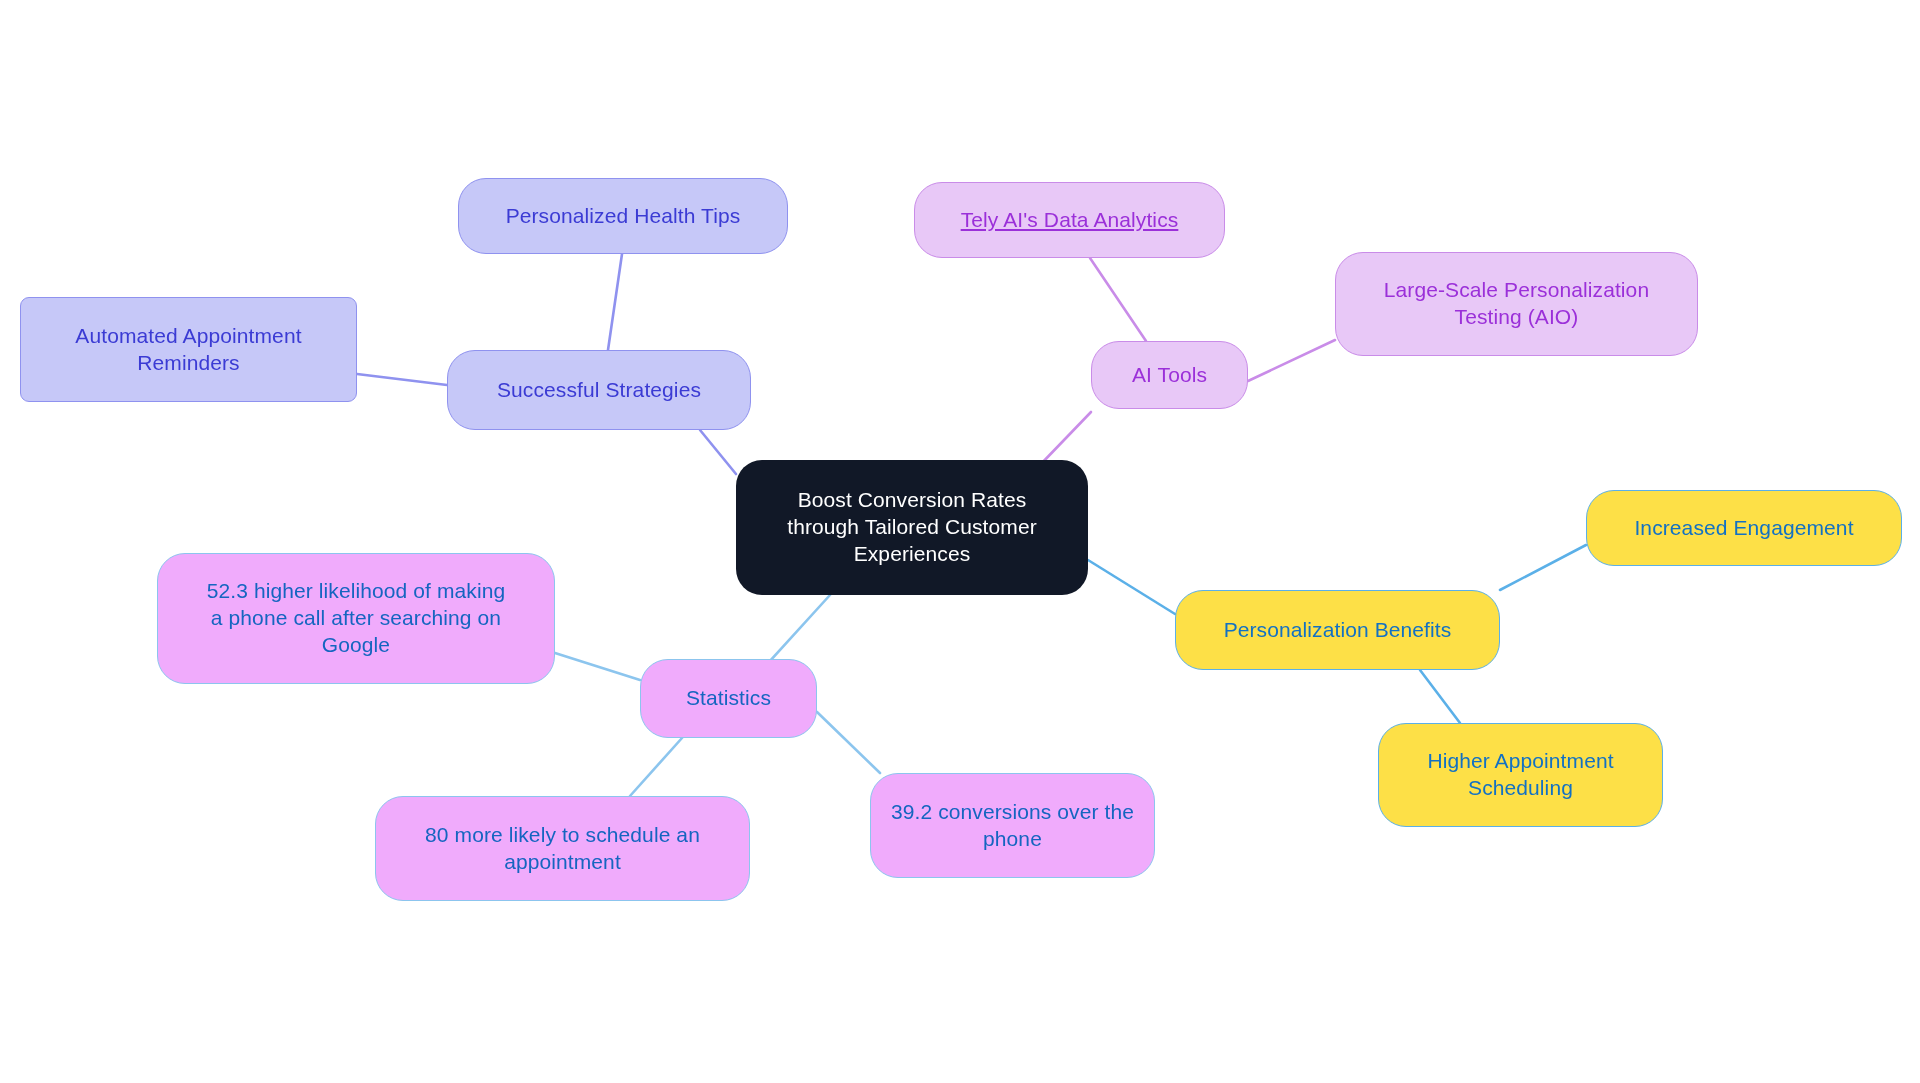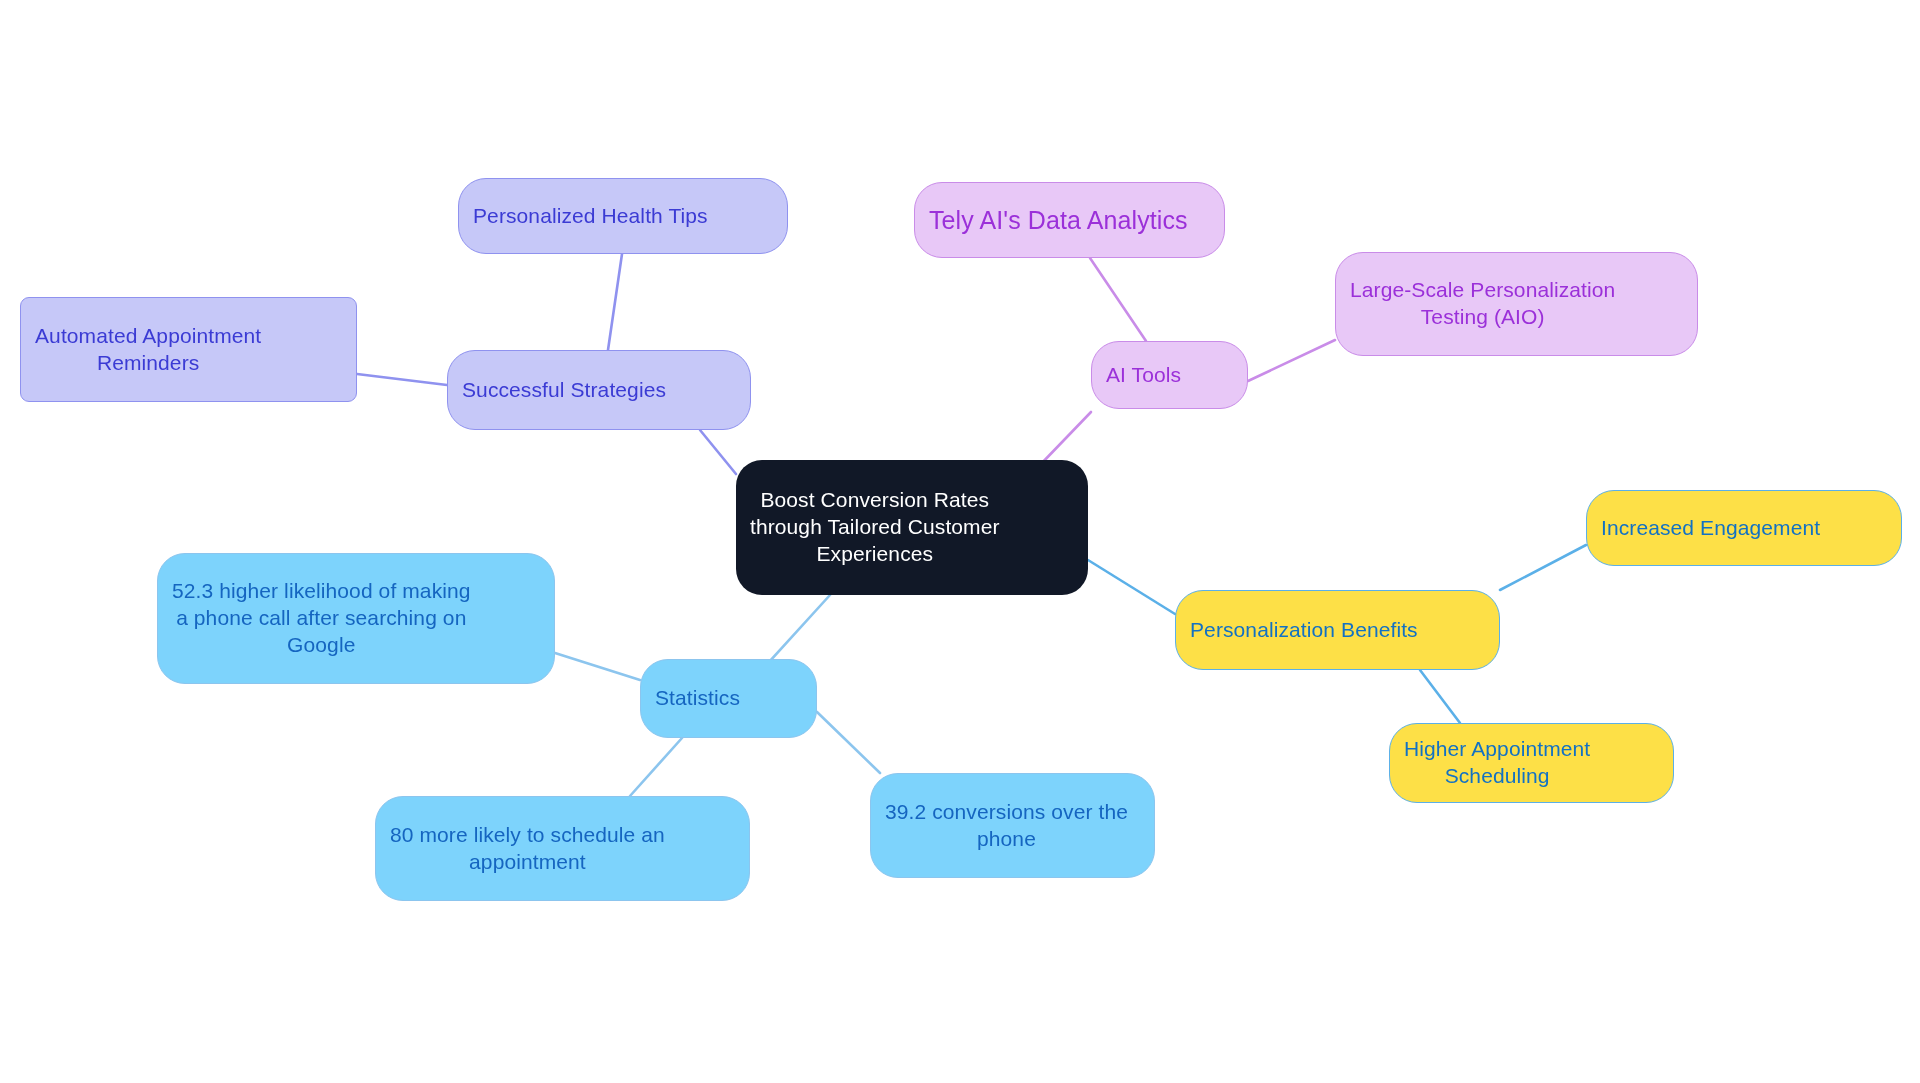--- a/index.html
+++ b/index.html
@@ -23,20 +23,21 @@
     top: 0;
     width: 1920px;
     height: 1083px;
     pointer-events: none;
   }
   .node {
     position: absolute;
     box-sizing: border-box;
     display: flex;
     align-items: center;
+    justify-content: center;
     text-align: center;
     border-radius: 28px;
     border-width: 1.5px;
     border-style: solid;
     line-height: 1.28;
     padding: 6px 14px;
     white-space: pre-line;
     letter-spacing: 0.1px;
   }
   .node-root {
@@ -55,21 +56,21 @@
     background: #e8c8f7;
     border-color: #c98ce8;
     color: #9b30d9;
   }
   .node-blue-mid {
     background: #fde047;
     border-color: #5bb0e8;
     color: #1271c4;
   }
   .node-blue-light {
-    background: #7dd3fc;
+    background: #f0abfc;
     border-color: #8cc5ee;
     color: #1565c0;
   }
 </style>
 </head>
 <body>
 
 <div id="canvas">
   <svg id="edge-layer" viewBox="0 0 1920 1083">
       <line x1="736" y1="474" x2="700" y2="430" stroke="#8f92ef" stroke-width="2.6" stroke-linecap="round"></line>
@@ -87,27 +88,27 @@
       <line x1="817" y1="712" x2="880" y2="773" stroke="#8cc5ee" stroke-width="2.6" stroke-linecap="round"></line>
     </svg>
   <div id="node-layer">
       <div class="node node-root" style="left: 736px; top: 460px; width: 352px; height: 135px; font-size: 21px;"><span>Boost Conversion Rates
 through Tailored Customer
 Experiences</span></div>
       <div class="node node-purple" style="left: 458px; top: 178px; width: 330px; height: 76px; font-size: 21px;"><span>Personalized Health Tips</span></div>
       <div class="node node-purple" style="left: 20px; top: 297px; width: 337px; height: 105px; font-size: 21px; border-radius: 9px;"><span>Automated Appointment
 Reminders</span></div>
       <div class="node node-purple" style="left: 447px; top: 350px; width: 304px; height: 80px; font-size: 21px;"><span>Successful Strategies</span></div>
-      <div class="node node-pink" style="left: 914px; top: 182px; width: 311px; height: 76px; font-size: 25px;"><span>Tely AI's Data Analytics</span></div>
+      <div class="node node-pink" style="left: 914px; top: 182px; width: 311px; height: 76px; font-size: 21px; text-decoration: underline;"><span>Tely AI's Data Analytics</span></div>
       <div class="node node-pink" style="left: 1091px; top: 341px; width: 157px; height: 68px; font-size: 21px;"><span>AI Tools</span></div>
       <div class="node node-pink" style="left: 1335px; top: 252px; width: 363px; height: 104px; font-size: 21px;"><span>Large-Scale Personalization
 Testing (AIO)</span></div>
       <div class="node node-blue-mid" style="left: 1586px; top: 490px; width: 316px; height: 76px; font-size: 21px;"><span>Increased Engagement</span></div>
       <div class="node node-blue-mid" style="left: 1175px; top: 590px; width: 325px; height: 80px; font-size: 21px;"><span>Personalization Benefits</span></div>
-      <div class="node node-blue-mid" style="left: 1378px; top: 723px; width: 285px; height: 80px; font-size: 21px; margin-left: 11px;"><span>Higher Appointment
+      <div class="node node-blue-mid" style="left: 1378px; top: 723px; width: 285px; height: 104px; font-size: 21px;"><span>Higher Appointment
 Scheduling</span></div>
       <div class="node node-blue-light" style="left: 157px; top: 553px; width: 398px; height: 131px; font-size: 21px;"><span>52.3 higher likelihood of making
 a phone call after searching on
 Google</span></div>
       <div class="node node-blue-light" style="left: 640px; top: 659px; width: 177px; height: 79px; font-size: 21px;"><span>Statistics</span></div>
       <div class="node node-blue-light" style="left: 375px; top: 796px; width: 375px; height: 105px; font-size: 21px;"><span>80 more likely to schedule an
 appointment</span></div>
       <div class="node node-blue-light" style="left: 870px; top: 773px; width: 285px; height: 105px; font-size: 21px;"><span>39.2 conversions over the
 phone</span></div>
     </div>

